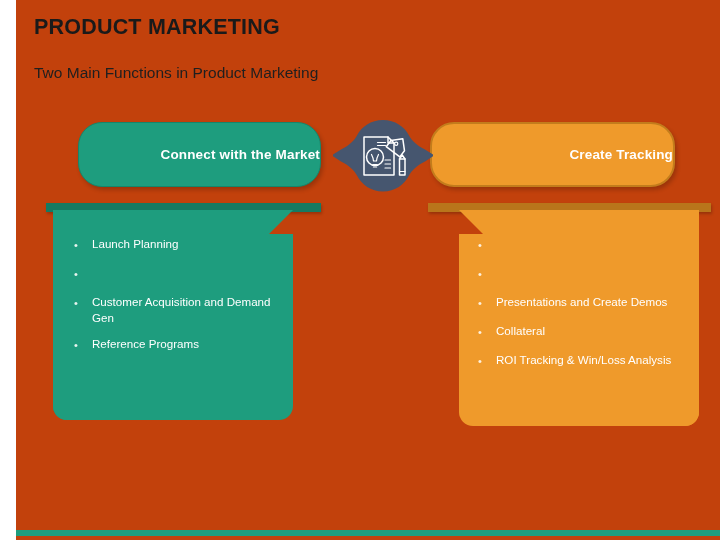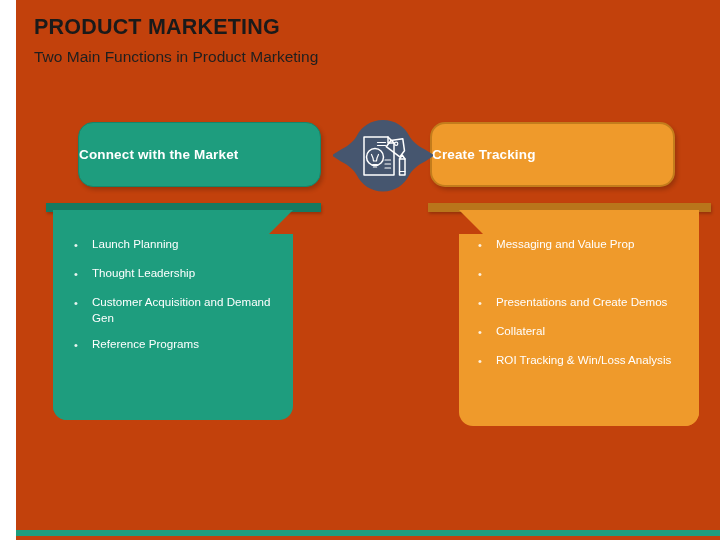--- a/index.html
+++ b/index.html
@@ -30,33 +30,33 @@
     color: #1a1a1a;
     letter-spacing: 0.2px;
     line-height: 26px;
     white-space: nowrap;
   }
   #page-subtitle {
     font-size: 15.5px;
     font-weight: normal;
     color: #1f1f1f;
     line-height: 22px;
-    margin-top: 6px;
+    margin-top: 22px;
     white-space: nowrap;
   }
 
   
   .pill {
     position: absolute;
     height: 65px;
-    border-radius: 15px;
+    border-radius: 24px;
     box-sizing: border-box;
     display: flex;
     align-items: center;
-    justify-content: flex-start;
+    justify-content: flex-end;
     box-shadow: 2px 3px 4px rgba(0,0,0,0.20);
   }
   .pill-label {
     font-size: 13.5px;
     font-weight: bold;
     color: #ffffff;
     letter-spacing: 0.15px;
     text-align: center;
   }
   #pill-left {
@@ -183,36 +183,34 @@
   <div id="panel-right-notch"></div>
   <div id="panel-right-lower"></div>
 
   <div class="list" id="list-left">
       <div class="list-item">
         <span class="bullet">•</span>
         <span class="list-text">Launch Planning</span>
       </div>
       <div class="list-item">
         <span class="bullet">•</span>
-        <span class="list-text">Thought Leadership</span>
       </div>
       <div class="list-item">
         <span class="bullet">•</span>
         <span class="list-text">Customer Acquisition and Demand Gen</span>
       </div>
       <div class="list-item">
         <span class="bullet">•</span>
         <span class="list-text">Reference Programs</span>
       </div>
     </div>
 
   <div class="list" id="list-right">
       <div class="list-item">
         <span class="bullet">•</span>
-        <span class="list-text">Messaging and Value Prop</span>
       </div>
       <div class="list-item">
         <span class="bullet">•</span>
       </div>
       <div class="list-item">
         <span class="bullet">•</span>
         <span class="list-text">Presentations and Create Demos</span>
       </div>
       <div class="list-item">
         <span class="bullet">•</span>

